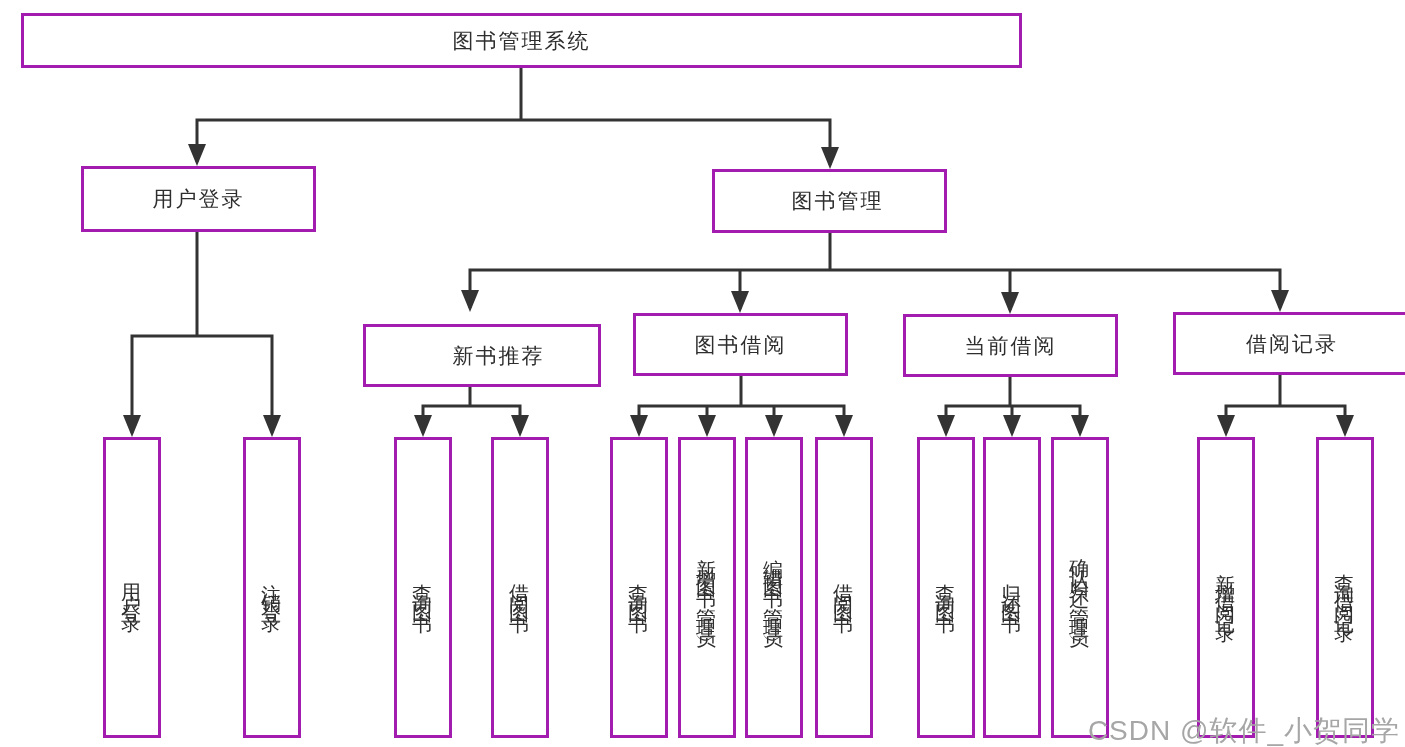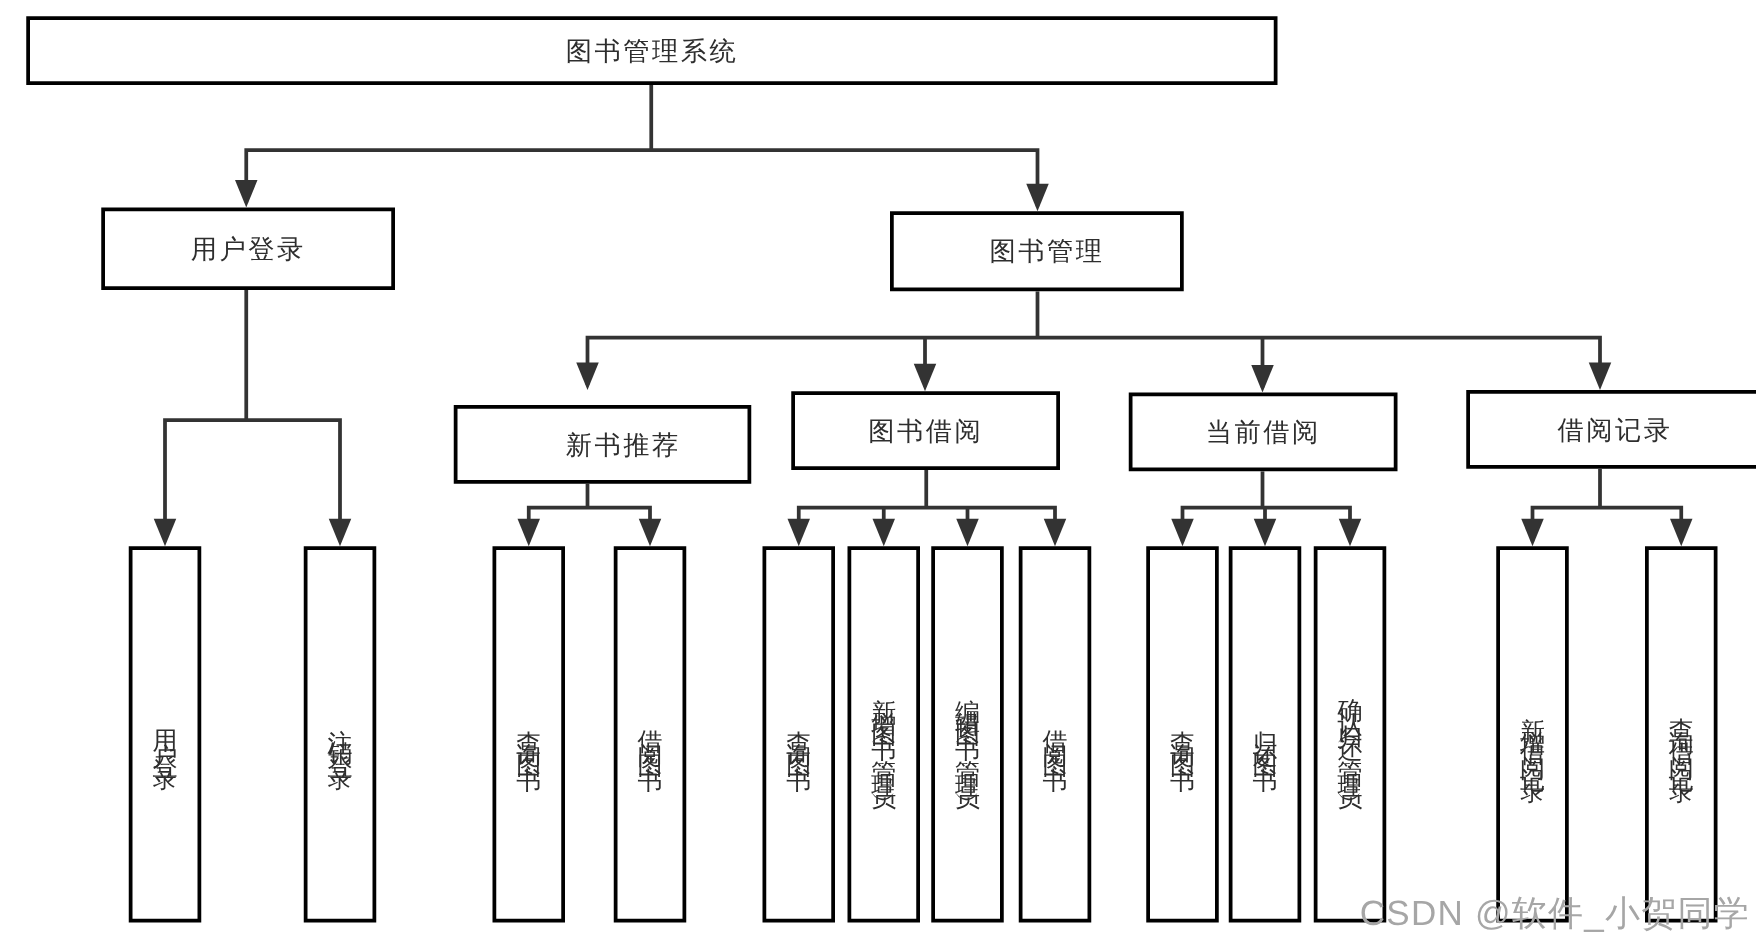--- a/index.html
+++ b/index.html
@@ -13,21 +13,21 @@
   }
   #connectors {
     position: absolute;
     left: 0; top: 0;
     width: 1405px; height: 747px;
     pointer-events: none;
   }
   .node {
     position: absolute;
     box-sizing: border-box;
-    border: 3px solid #000000;
+    border: 3px solid #a21caf;
     background: #ffffff;
     display: flex;
     align-items: center;
     justify-content: center;
     color: #2e2e2e;
   }
   .node .label {
     font-size: 21px;
     letter-spacing: 2px;
     white-space: nowrap;

